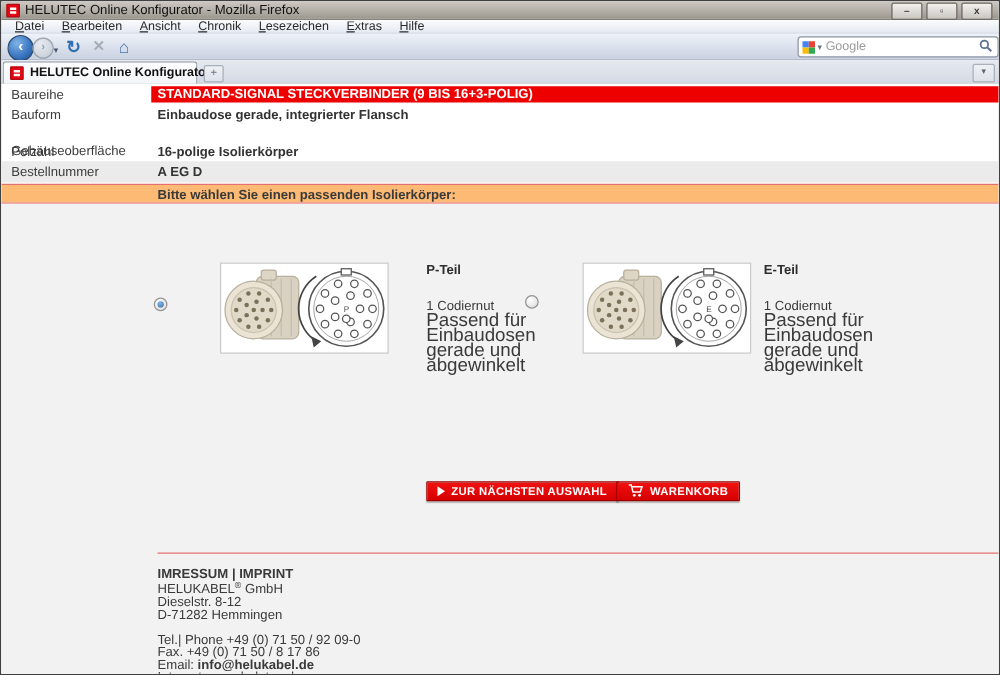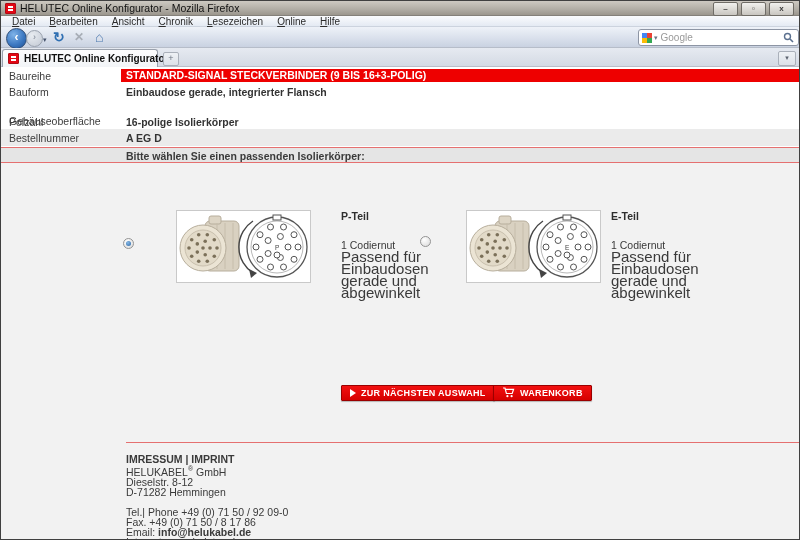--- a/index.html
+++ b/index.html
@@ -73,21 +73,21 @@
   .page{position:absolute;left:0;top:66px;width:100%;height:474px;background:#fff;overflow:hidden;}
   .cfg-row{position:absolute;left:0;width:100%;display:flex;}
   .cfg-label{width:120px;flex:none;font-size:10.5px;color:#3c3c3c;padding-left:8px;box-sizing:border-box;}
   .cfg-value{flex:1;font-size:10.5px;font-weight:bold;color:#333;padding-left:5px;}
   .row-banner{top:2px;height:13px;align-items:center;}
   .row-banner .cfg-value{background:#ee0000;color:#fff;height:13px;line-height:13px;padding-left:5px;}
   .row-2{top:19px;} .row-3{top:48px;} .row-4{top:49px;}
   .row-5{top:62px;height:17px;background:#ebebeb;align-items:center;}
   .redline{position:absolute;height:1px;background:#e57070;}
   .line-a{left:0;top:80px;width:100%;}
-  .prompt-row{position:absolute;left:0;top:81px;width:100%;height:14px;background:#e5e5e5;
+  .prompt-row{position:absolute;left:0;top:81px;width:100%;height:14px;background:#fdba74;
     font-size:10.5px;font-weight:bold;color:#3a3a3a;padding:2px 0 0 125px;box-sizing:border-box;}
   .line-b{left:0;top:95px;width:100%;}
   .lower{position:absolute;left:0;top:96px;width:100%;height:378px;background:#f2f2f2;}
 
   
   .radio{position:absolute;width:11px;height:11px;border-radius:50%;border:1px solid #949494;
     background:radial-gradient(circle at 35% 30%,#ffffff,#d9d9d9);box-sizing:border-box;}
   .radio.checked::after{content:"";display:block;width:5px;height:5px;margin:2px auto;border-radius:50%;
     background:radial-gradient(circle at 40% 35%,#86b9e6,#2d66a5);}
   .radio-p{left:122px;top:75px;} .radio-e{left:419px;top:73px;}
@@ -127,21 +127,21 @@
       <span class="winbtn">x</span>
     </span>
   </div>
 
   <div class="menubar">
     <span class="menu-item">Datei</span>
     <span class="menu-item">Bearbeiten</span>
     <span class="menu-item">Ansicht</span>
     <span class="menu-item">Chronik</span>
     <span class="menu-item">Lesezeichen</span>
-    <span class="menu-item">Online</span>
+    <span class="menu-item">Extras</span>
     <span class="menu-item">Hilfe</span>
   </div>
 
   <div class="navbar">
     <div class="back-btn">‹</div>
     <div class="fwd-btn">›</div>
     <div class="nav-caret">▾</div>
     <div class="reload-btn">↻</div>
     <div class="stop-btn">✕</div>
     <div class="home-btn">⌂</div>

